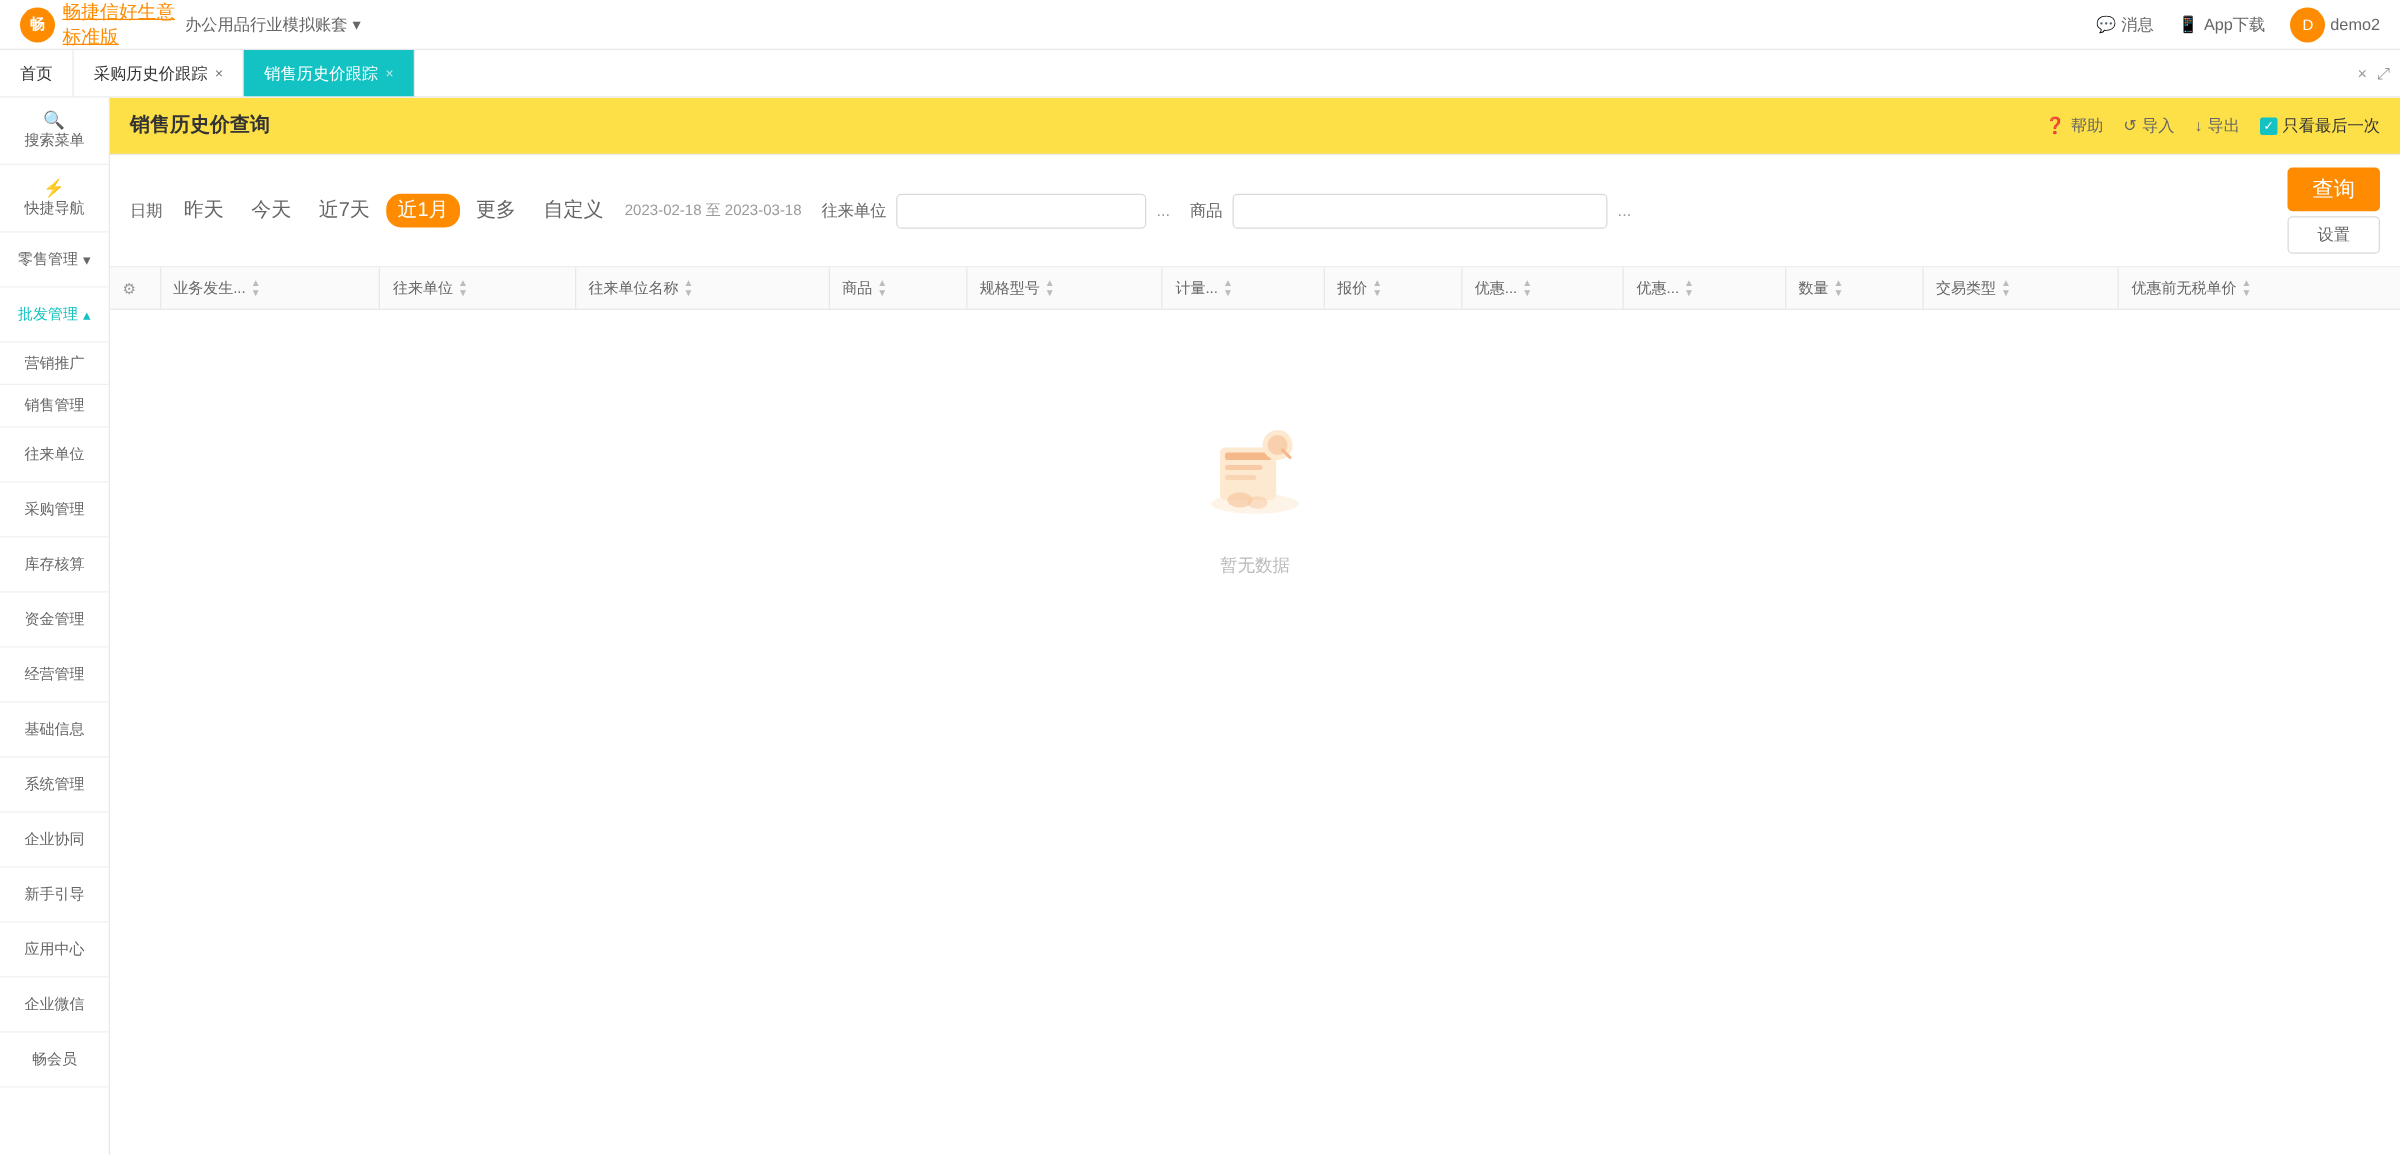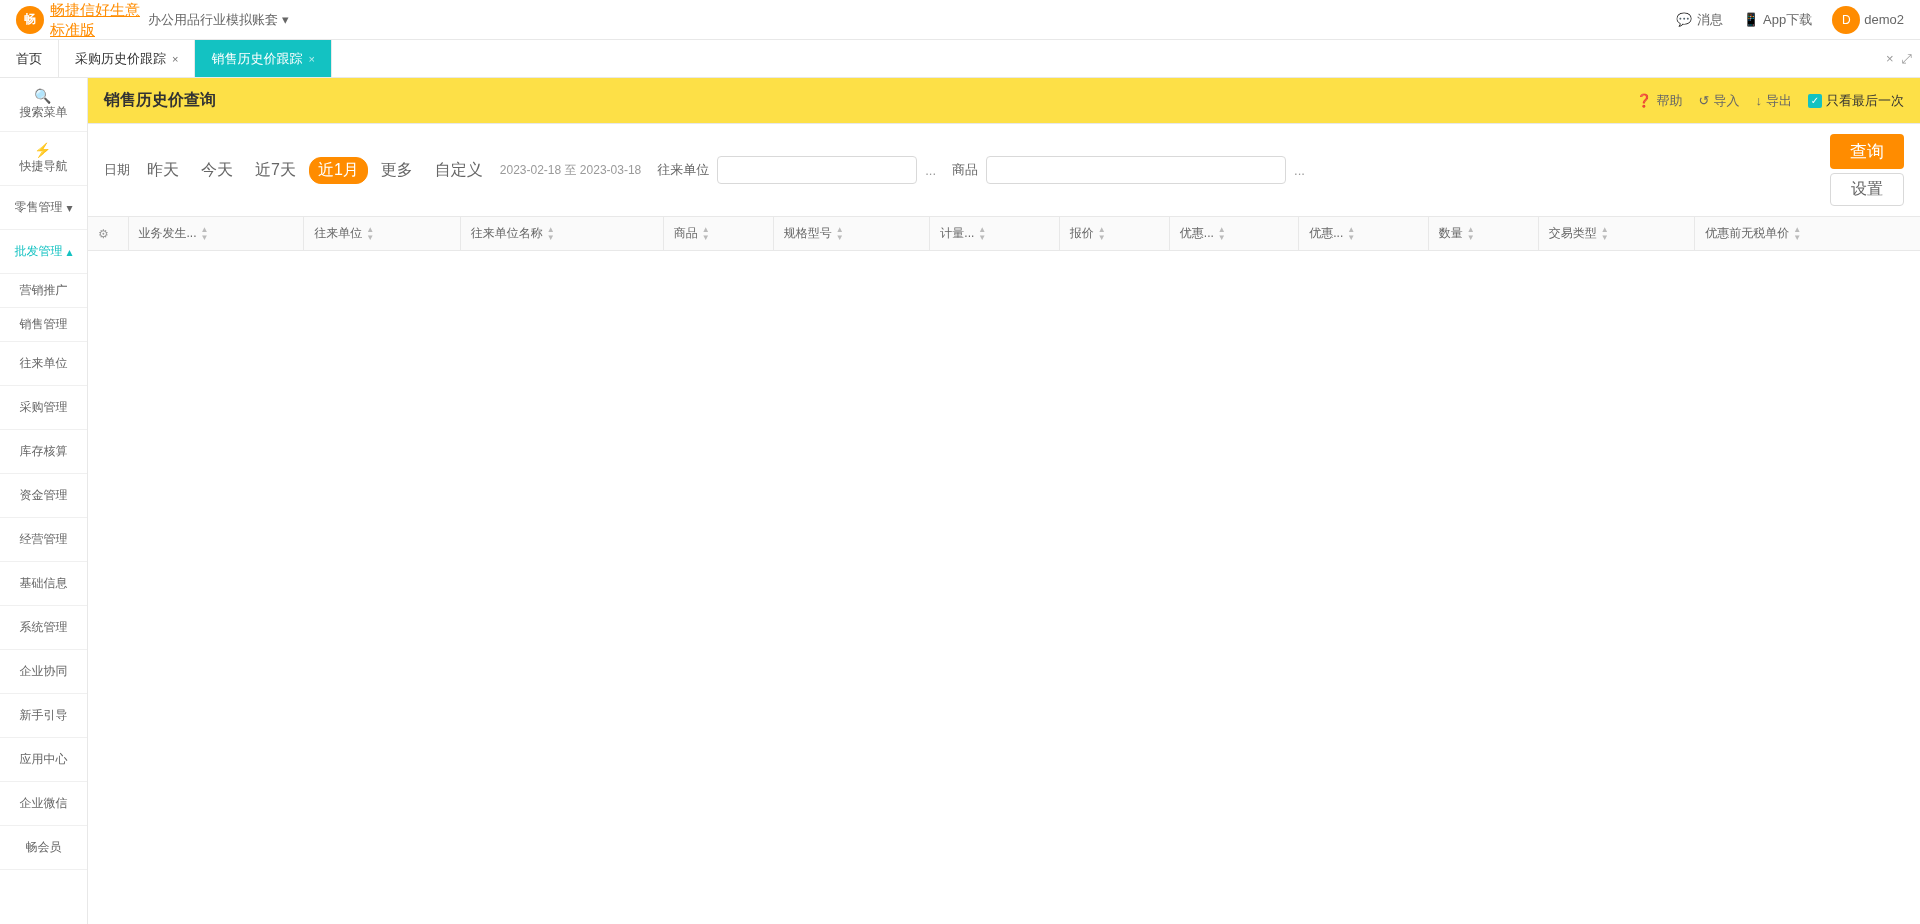--- a/index.html
+++ b/index.html
@@ -288,21 +288,21 @@
       border-radius: 4px;
       font-size: 17px;
       cursor: pointer;
     }
     .btn-settings {
       background: #fff;
       color: #666;
       border: 1px solid #d9d9d9;
       padding: 5px 16px;
       border-radius: 4px;
-      font-size: 16px;
+      font-size: 13px;
       cursor: pointer;
     }
     .filter-right-btns {
       display: flex;
       flex-direction: column;
       gap: 4px;
       margin-left: auto;
     }
 
     
@@ -641,16 +641,33 @@
                     <span>▼</span>
                   </div>
               </div>
             </th>
           </tr>
         </thead>
         <tbody>
         </tbody>
       </table>
 
+      <div class="empty-state">
+        <svg width="100" height="100" viewBox="0 0 100 100">
+
+          <ellipse cx="50" cy="75" rx="35" ry="8" fill="#fde8d0" opacity="0.5"></ellipse>
+          <rect x="22" y="30" width="45" height="42" rx="4" fill="#fde8d0"></rect>
+          <rect x="26" y="34" width="37" height="6" rx="2" fill="#f5b88a"></rect>
+          <rect x="26" y="44" width="30" height="4" rx="2" fill="#f5b88a" opacity="0.6"></rect>
+          <rect x="26" y="52" width="25" height="4" rx="2" fill="#f5b88a" opacity="0.4"></rect>
+          <circle cx="68" cy="28" r="12" fill="#fde8d0"></circle>
+          <circle cx="68" cy="28" r="8" fill="#f5b88a" opacity="0.5"></circle>
+          <line x1="72" y1="32" x2="78" y2="38" stroke="#f5b88a" stroke-width="2.5" stroke-linecap="round"></line>
+
+          <ellipse cx="38" cy="72" rx="10" ry="6" fill="#f5c8a0" opacity="0.7"></ellipse>
+          <ellipse cx="52" cy="74" rx="8" ry="5" fill="#f5c8a0" opacity="0.5"></ellipse>
+        </svg>
+        <div class="empty-text">暂无数据</div>
+      </div>
     </div>
 
   </div>
 </div>
 
 </body></html>

